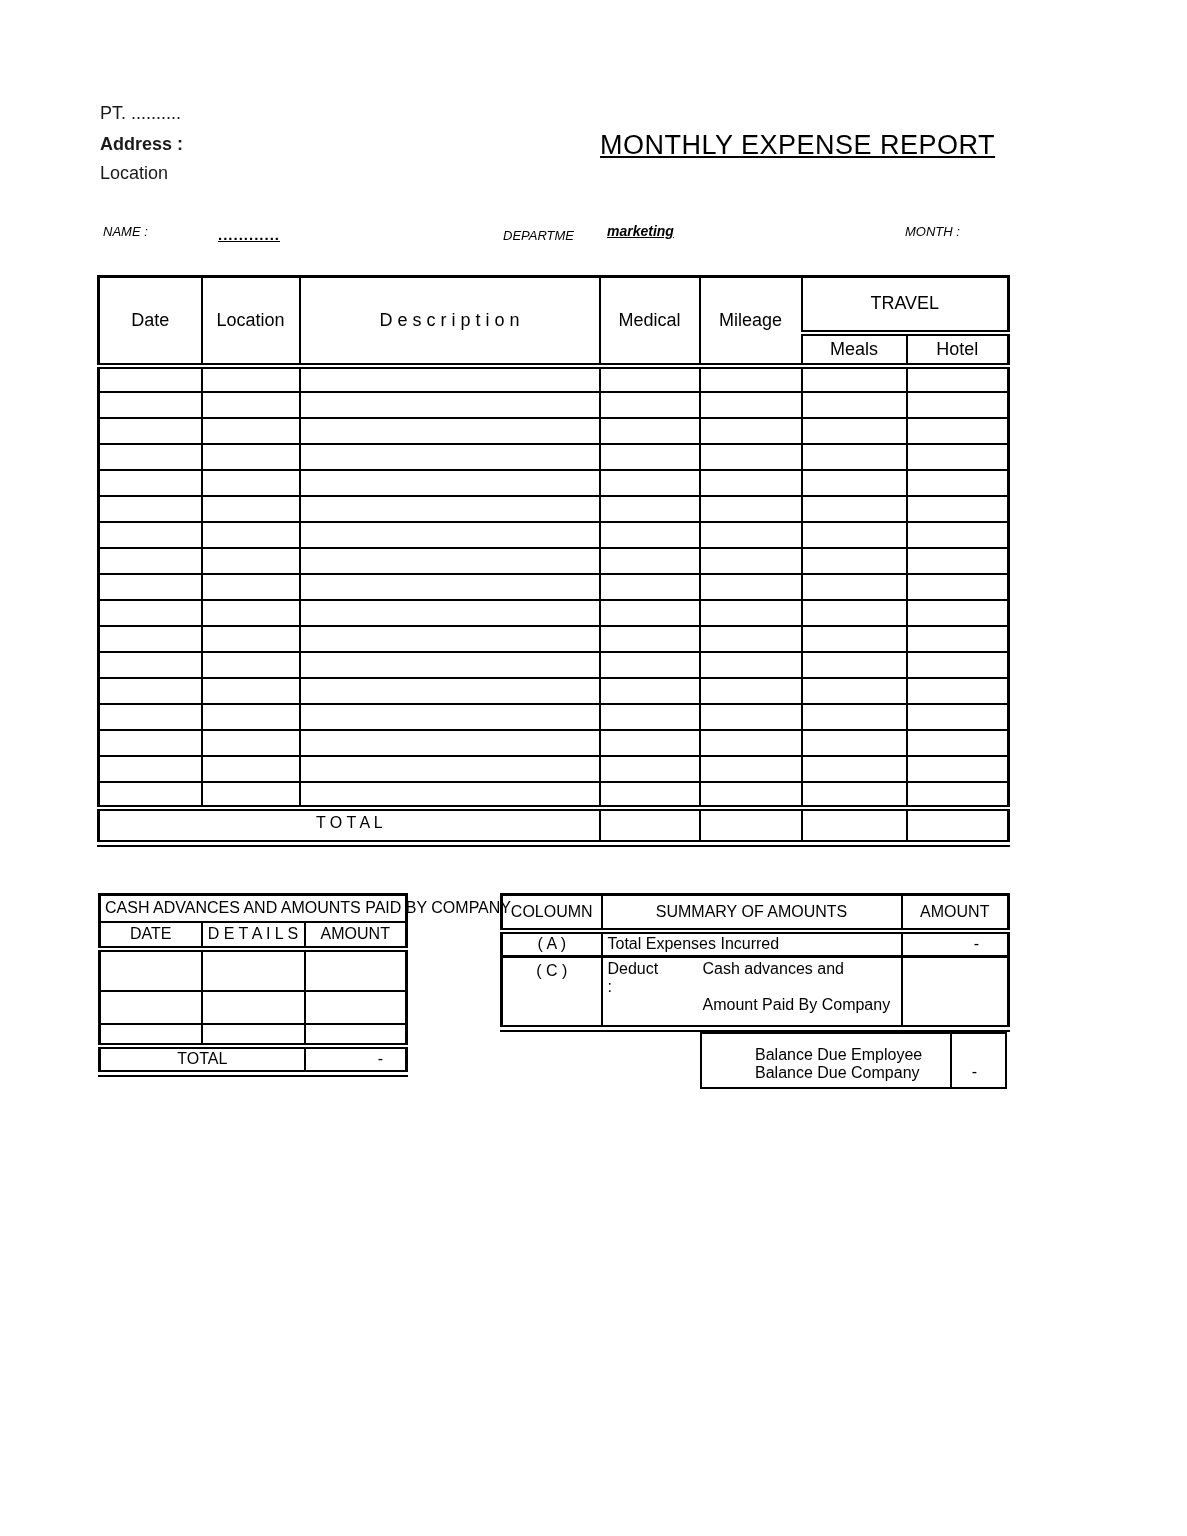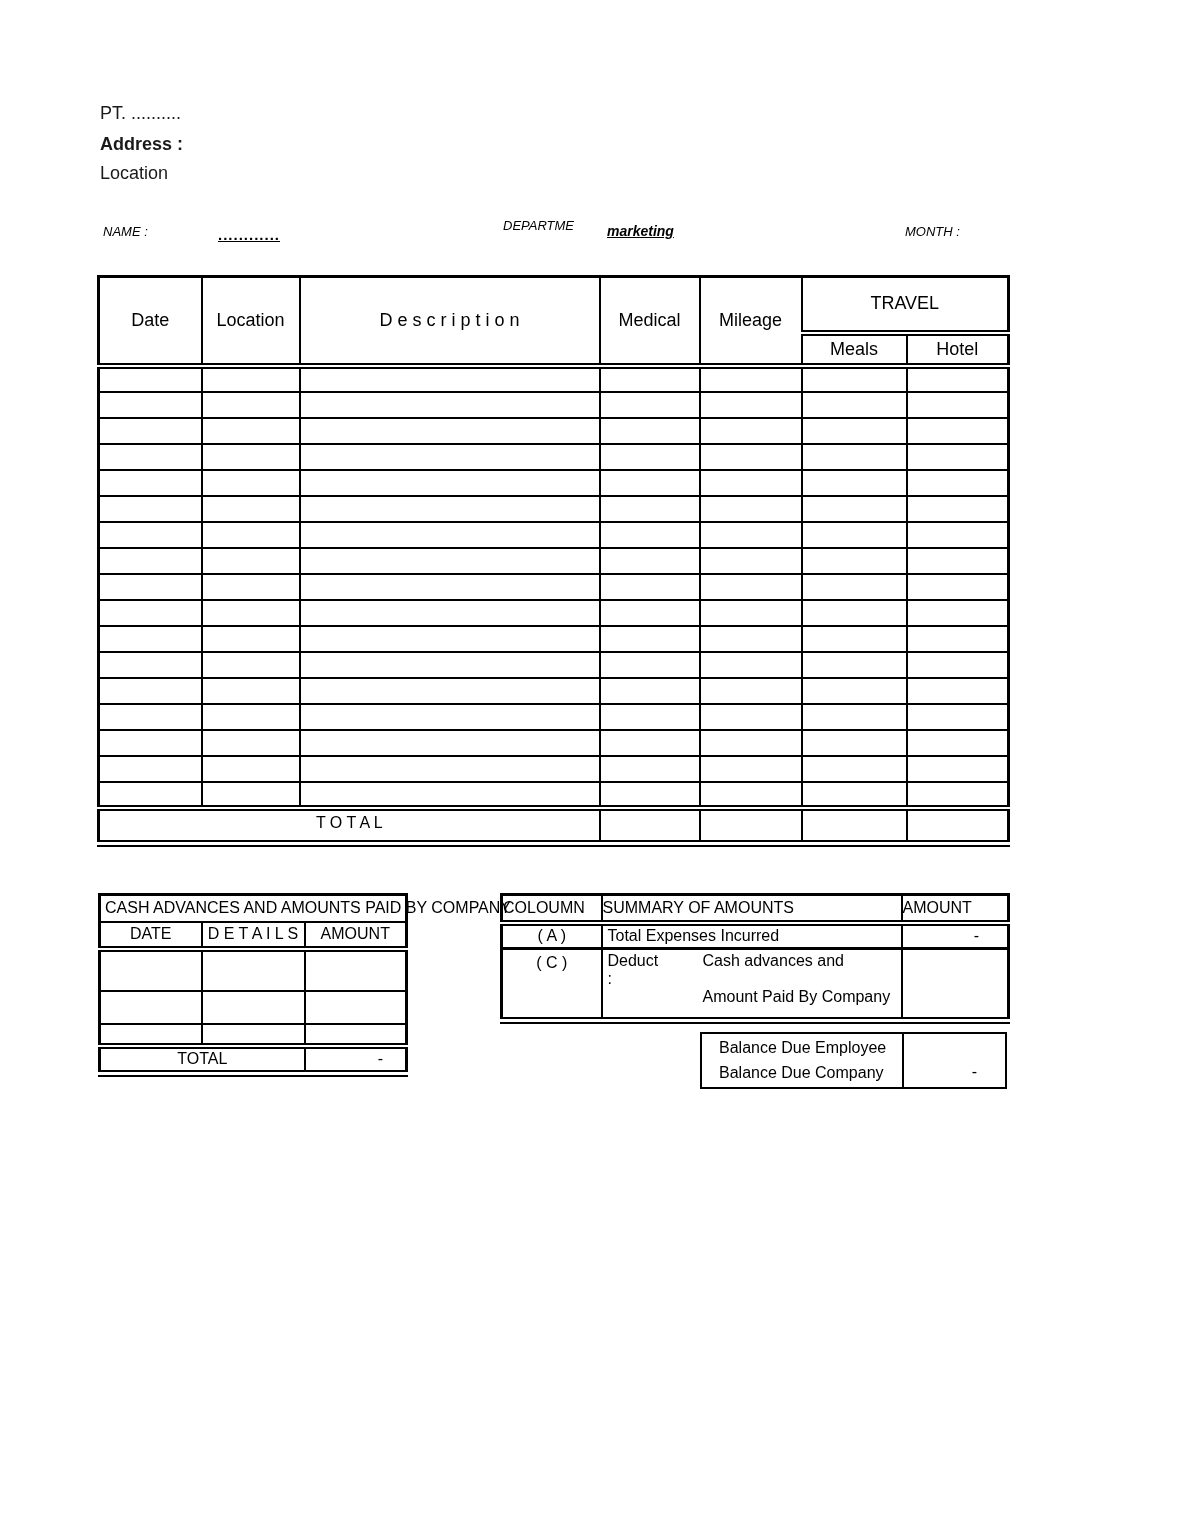--- a/index.html
+++ b/index.html
@@ -90,21 +90,22 @@
     border-bottom: 7px double #000;
     vertical-align: middle;
   }
   .cash-total-label { text-align: center; }
   .cash-total-amount { text-align: right; padding-right: 22px; }
 
   
   .summary-table { width: 507px; border: 3px solid #000; }
   .summary-table td { font-size: 16px; vertical-align: middle; }
   .summary-head td {
-    height: 28px;
+    height: 36px;
+    text-align: center;
     border-bottom: 6px double #000;
   }
   .summary-row-a td { height: 26px; border-bottom: 3px solid #000; }
   .summary-row-c td { height: 72px; vertical-align: top; border-bottom: 7px double #000; }
   .code-cell { text-align: center; }
   .summary-row-c .code-cell { padding-top: 4px; }
   .label-cell { text-align: left; padding-left: 5px; }
   .amount-cell { text-align: right; padding-right: 28px; }
   .deduct-flex { display: flex; padding: 2px 0 0 5px; }
   .deduct-left { width: 95px; }
@@ -112,50 +113,52 @@
 
   
   .balance-box {
     width: 307px;
     height: 57px;
     border: 2px solid #000;
     display: flex;
   }
   .balance-labels {
     width: 200px;
-    padding: 5px 0 0 17px;
+    padding: 5px 0 0 5px;
     font-size: 16px;
     display: flex;
     flex-direction: column;
-    justify-content: space-between;
+    justify-content: flex-end;
     padding-bottom: 5px;
+    margin-left: 48px;
   }
   .balance-amounts {
     flex: 1;
     border-left: 2px solid #000;
     font-size: 16px;
     display: flex;
     align-items: flex-end;
     justify-content: flex-end;
     padding: 0 28px 6px 0;
   }
 </style>
 </head>
 <body>
 
 <div class="page">
 
   <div class="abs corp-line" style="left:100px; top:103px;">PT. ..........</div>
   <div class="abs corp-line" style="left:100px; top:134px;font-weight:bold;">Address :</div>
   <div class="abs corp-line" style="left:100px; top:163px;">Location</div>
 
+  <div class="abs doc-title" style="left:600px; top:130px;">MONTHLY EXPENSE REPORT</div>
 
   <div class="abs info-label" style="left:103px; top:224px;">NAME :</div>
   <div class="abs name-dots" style="left:218px; top:226px;">............</div>
-  <div class="abs info-label" style="left:503px; top:218px;text-align:right;">DEPARTME</div>
+  <div class="abs info-label" style="left:503px; top:228px;text-align:right;">DEPARTME</div>
   <div class="abs dept-value" style="left:607px; top:223px;">marketing</div>
   <div class="abs info-label" style="left:905px; top:224px;">MONTH :</div>
 
   <table class="abs expense-table" style="left:97px; top:275px;">
     <colgroup>
       <col style="width:103px">
         <col style="width:98px">
         <col style="width:300px">
       <col style="width:100px">
         <col style="width:102px">

